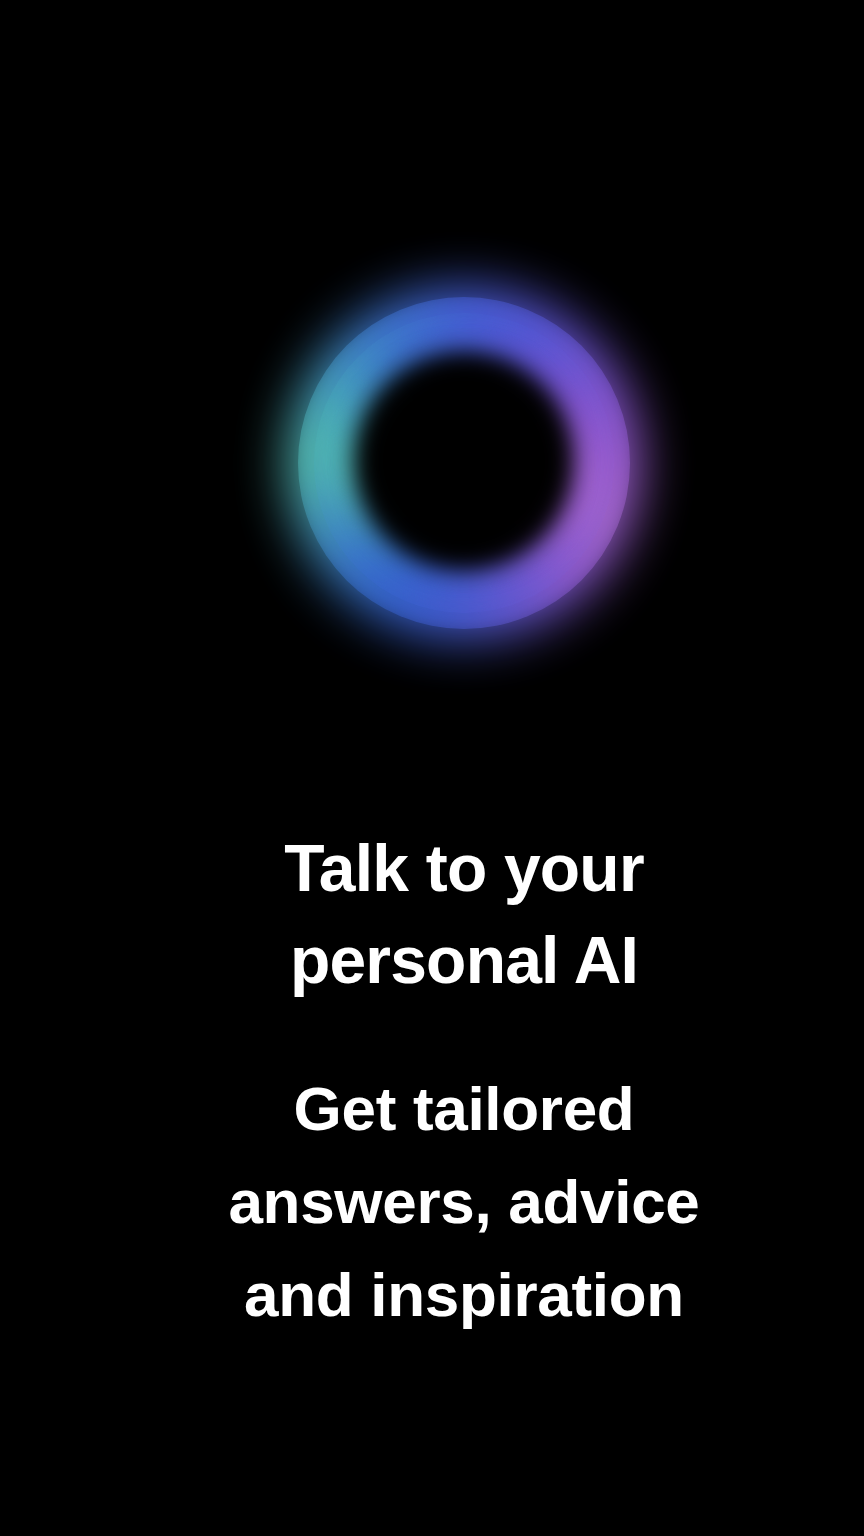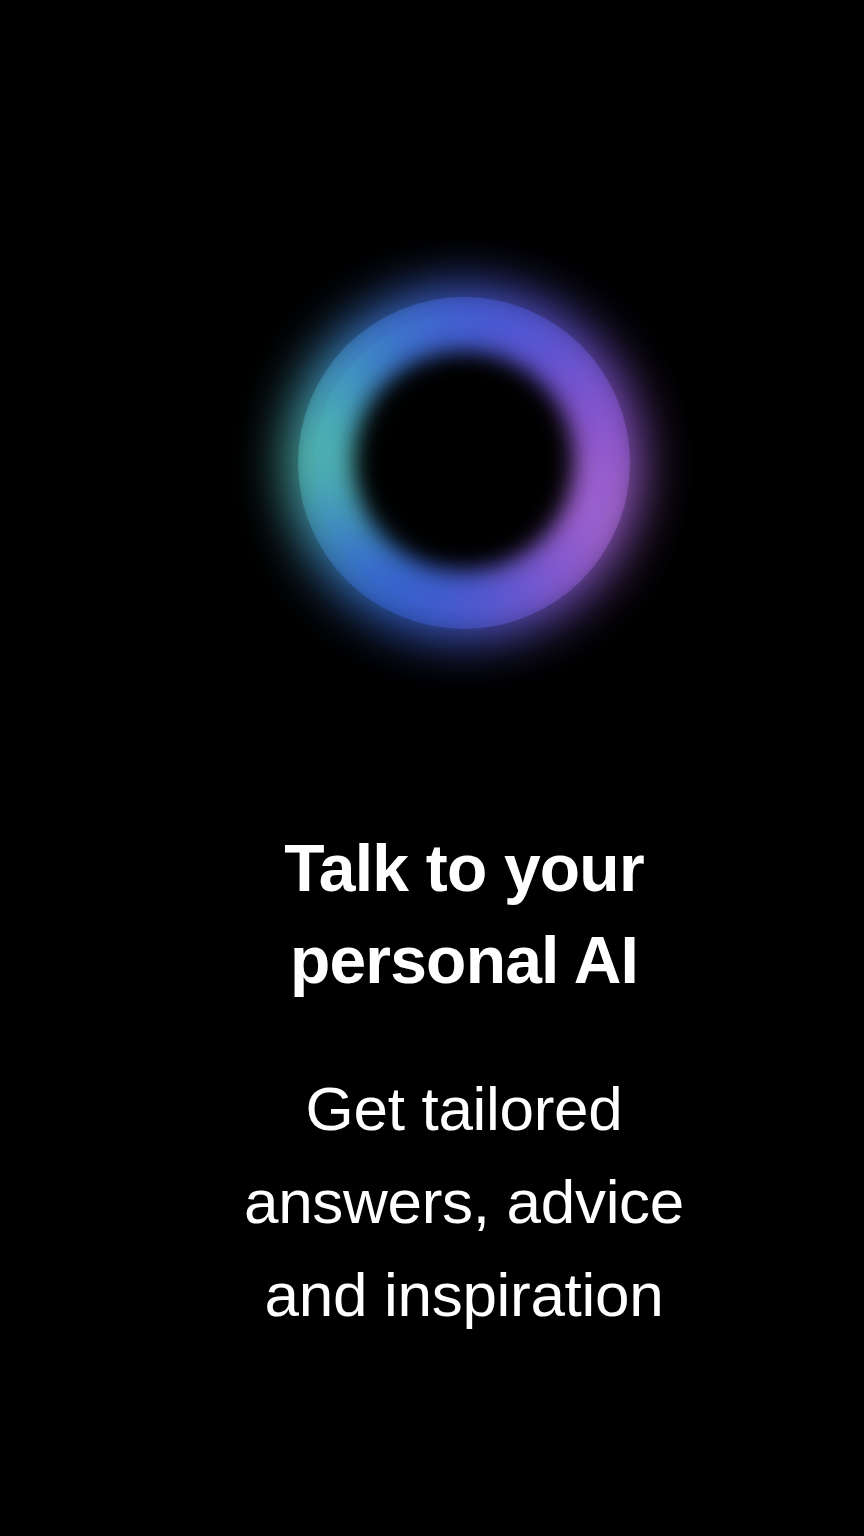--- a/index.html
+++ b/index.html
@@ -210,21 +210,21 @@
     line-height: 92px;
     letter-spacing: -0.8px;
     white-space: pre-line;
   }
 
   .subheadline {
     width: 620px;
     margin-top: 48px;
     color: #ffffff;
     font-size: 62px;
-    font-weight: 400;
+    font-weight: 700;
     line-height: 93px;
     letter-spacing: -0.3px;
     white-space: pre-line;
   }
 </style>
 </head>
 <body>
 
 <div class="screen">
 

